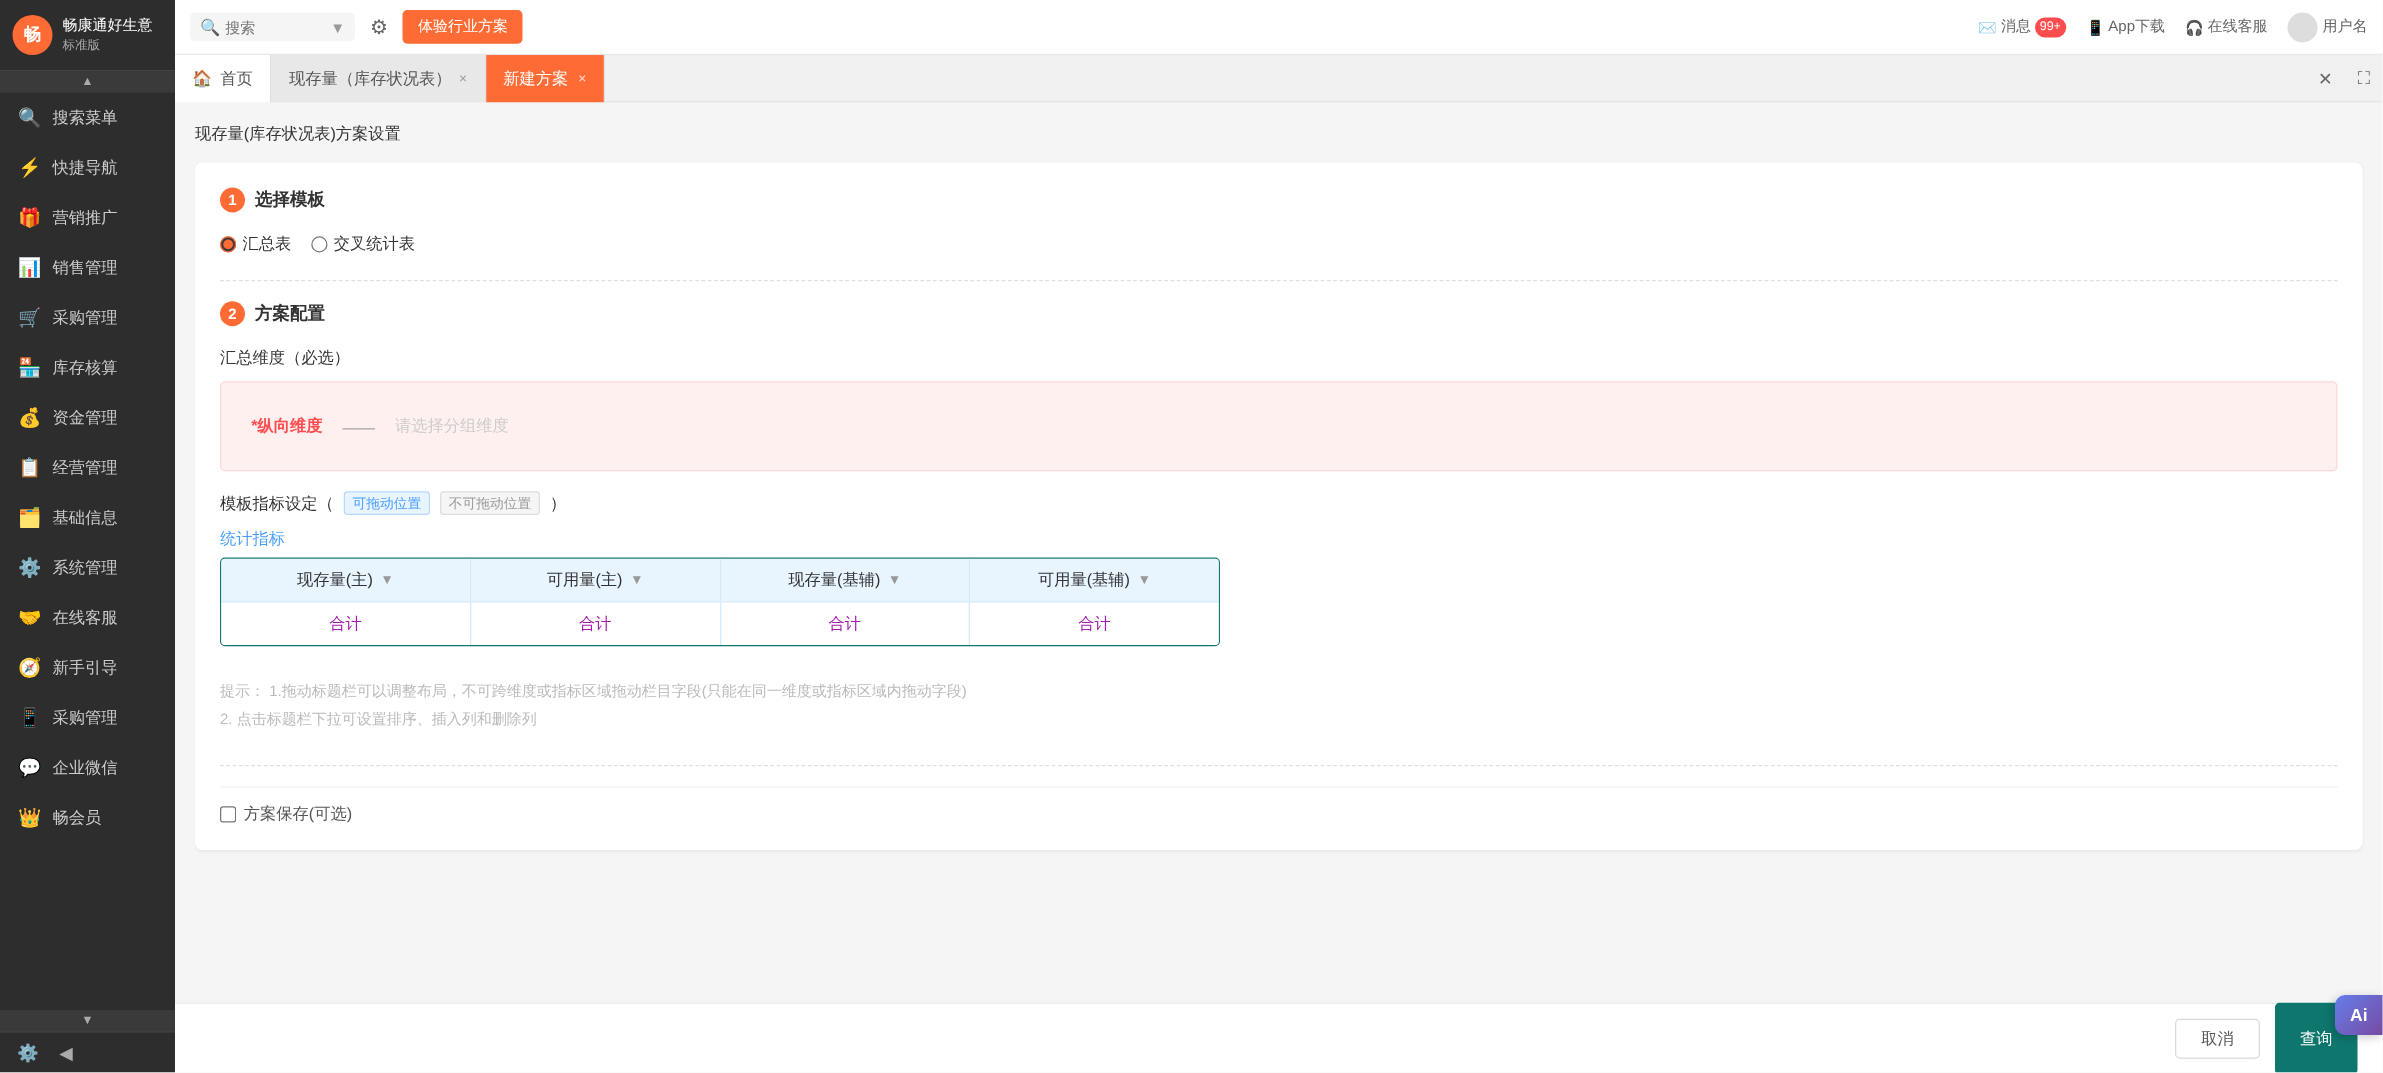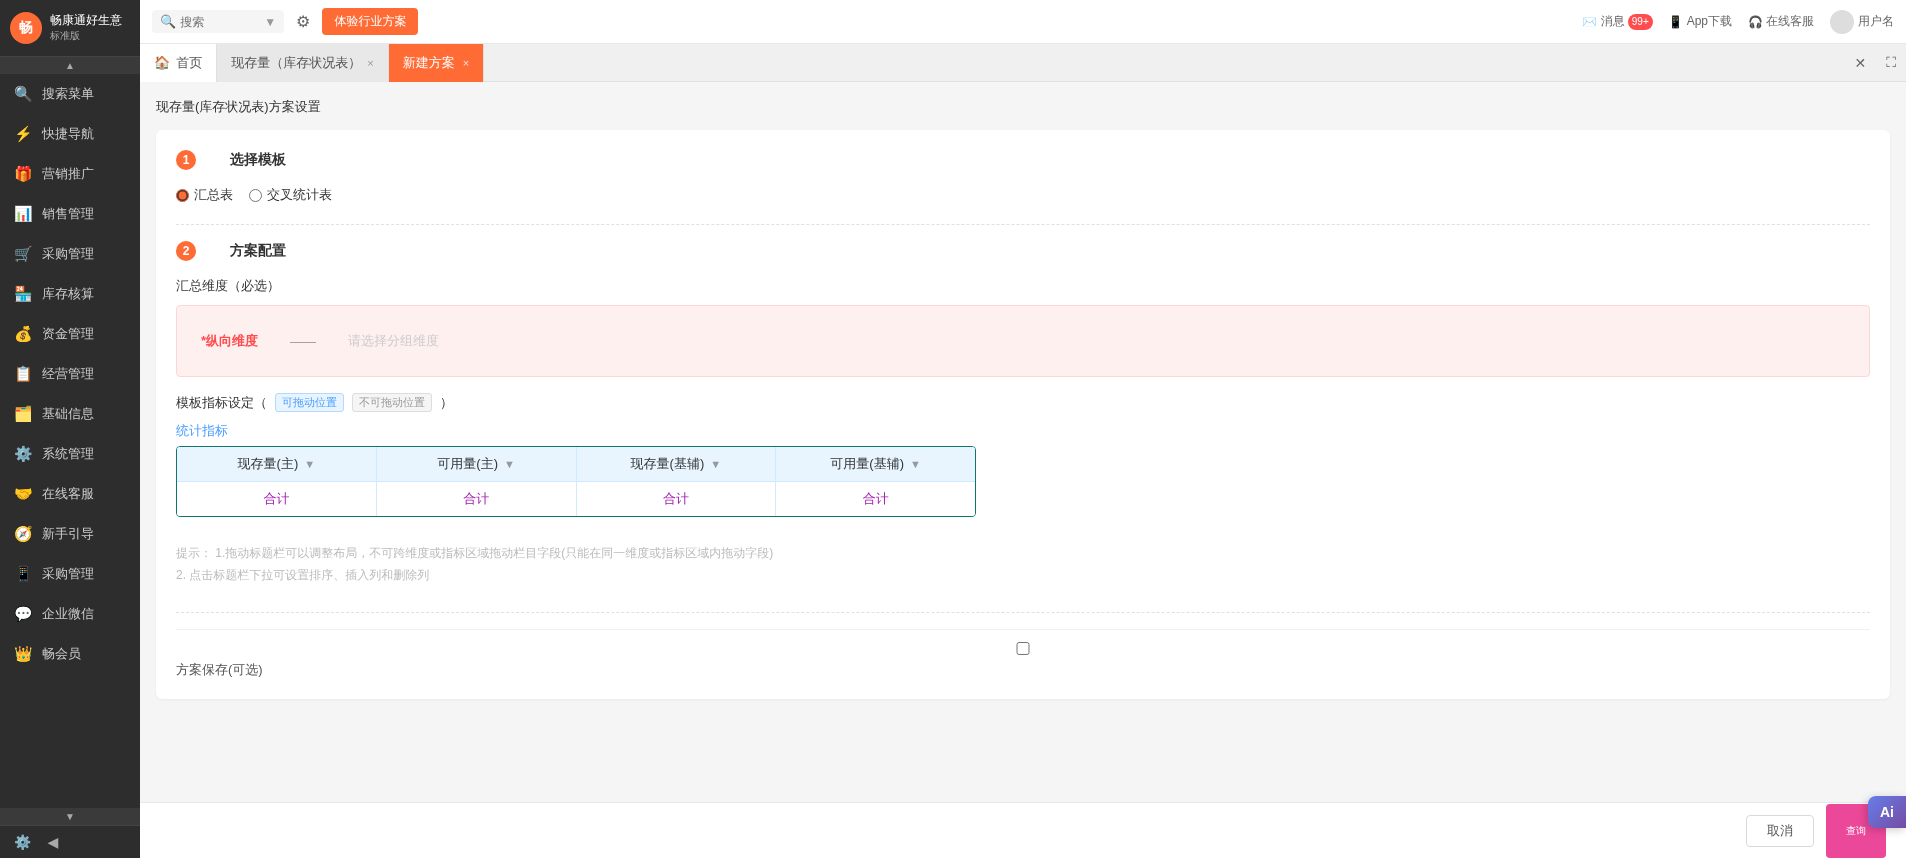--- a/index.html
+++ b/index.html
@@ -215,21 +215,21 @@
     }
     .section-num {
       width: 20px; height: 20px;
       background: #ff6b35;
       color: white;
       border-radius: 50%;
       display: flex; align-items: center; justify-content: center;
       font-size: 12px; font-weight: bold;
       flex-shrink: 0;
     }
-    .section-title { font-size: 14px; font-weight: bold; color: #333; margin-left: 26px; }
+    .section-title { font-size: 14px; font-weight: bold; color: #333; }
 
     
     .template-section { margin-bottom: 20px; }
     .radio-group { display: flex; align-items: center; gap: 16px; }
     .radio-label {
       display: flex; align-items: center; gap: 5px;
       font-size: 13px; color: #333; cursor: pointer;
     }
     .radio-input { accent-color: #ff6b35; cursor: pointer; }
 
@@ -246,21 +246,21 @@
       border-radius: 4px;
       padding: 20px 24px;
       margin-bottom: 16px;
       min-height: 72px;
       display: flex;
       align-items: center;
     }
     .warning-content {
       display: flex;
       align-items: center;
-      gap: 32px;
+      gap: 16px;
       color: #666;
       font-size: 13px;
     }
     .required-label { color: #ff4d4f; font-weight: bold; }
     .dash-line { color: #999; }
 
     
     .metrics-label { font-size: 13px; color: #333; margin-bottom: 10px; display: flex; align-items: center; gap: 8px; }
     .draggable-badge {
       background: #e8f4ff;
@@ -329,25 +329,25 @@
       margin-top: 16px;
       padding: 10px 0;
       color: #bbb;
       font-size: 12px;
       line-height: 1.8;
     }
 
     
     .save-row {
       display: flex;
+      align-items: center;
       gap: 6px;
       margin-top: 16px;
       padding-top: 12px;
       border-top: 1px solid #f0f0f0;
-      flex-direction: column;
     }
     .save-checkbox { cursor: pointer; accent-color: #ff6b35; }
     .save-label { font-size: 13px; color: #555; cursor: pointer; }
 
     
     .action-bar {
       height: 56px;
       background: #fff;
       border-top: 1px solid #e8e8e8;
       display: flex;
@@ -359,25 +359,25 @@
     .btn-cancel {
       background: #fff;
       border: 1px solid #d9d9d9;
       border-radius: 4px;
       padding: 6px 20px;
       font-size: 13px;
       cursor: pointer;
       color: #555;
     }
     .btn-query {
-      background: #ec4899;
+      background: #0f766e;
       border: none;
       border-radius: 4px;
       padding: 20px 20px;
-      font-size: 10px;
+      font-size: 13px;
       cursor: pointer;
       color: white;
     }
 
     
     .ai-float {
       position: fixed;
       right: 0;
       bottom: 30px;
       background: linear-gradient(135deg, #667eea, #764ba2);

